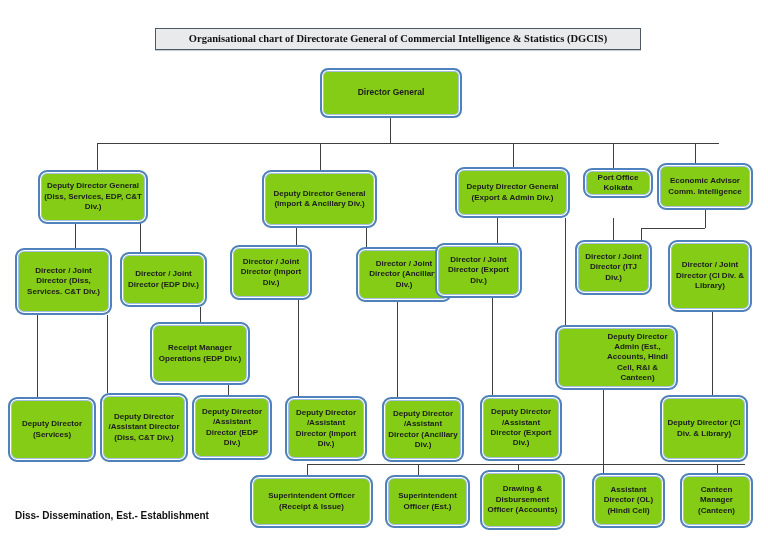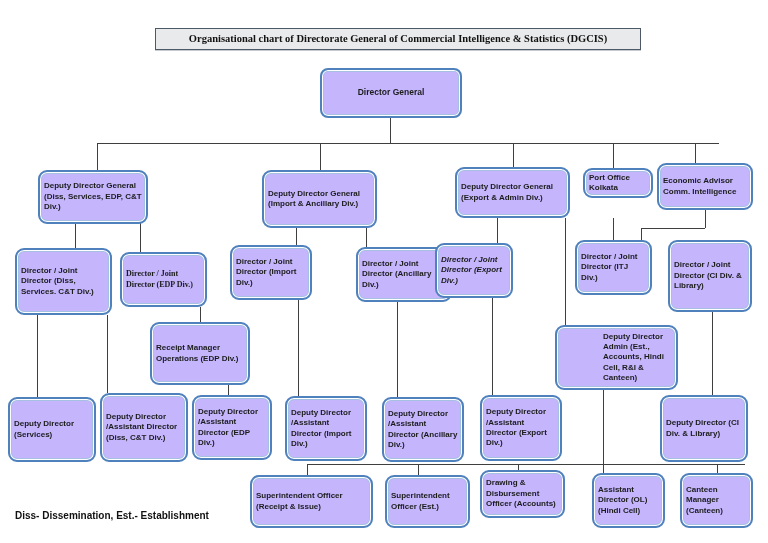--- a/index.html
+++ b/index.html
@@ -8,25 +8,25 @@
     font-family:"Liberation Sans", sans-serif; overflow:hidden;border-radius:26px;
   }
   .title-bar {
     position:absolute; left:155px; top:28px; width:484px; height:20px;
     background:#e9eaeb; border:1px solid #4d5a66;
     display:flex; align-items:center; justify-content:center;
     font:bold 10.5px/1 "Liberation Serif", serif; color:#111;
     box-shadow:0 1px 0 #c8ccd0;
   }
   .node {
-    position:absolute; background:#c4b5fd;
+    position:absolute; background:#84cc16;
     border:2px solid #4f81bd; border-radius:9px;
     box-shadow: inset 0 0 0 1px #ffffff, inset 0 0 0 2px #a6c0e2;
     display:flex; align-items:center; justify-content:center;
-    font:bold 8px/1.3 "Liberation Sans", sans-serif;
+    text-align:center; font:bold 8px/1.3 "Liberation Sans", sans-serif;
     color:#1c1c1c; padding:3px 4px; box-sizing:border-box;
   }
   .node.lvl1 { border-width:2.5px; border-radius:8px; font-size:8.5px; }
   .line { position:absolute; background:#3f3f3f; }
   .hl { height:1px; }
   .vl { width:1px; }
   .footnote {
     position:absolute; left:15px; top:510px;
     font:bold 10px/1.2 "Liberation Sans", sans-serif; color:#111;
   }
@@ -75,39 +75,39 @@
 
   <div class="node lvl1" style="left:320px;top:68px;width:142px;height:50px;">Director General</div>
 
   <div class="node" style="left:38px;top:170px;width:110px;height:54px;">Deputy Director General (Diss, Services, EDP, C&amp;T Div.)</div>
   <div class="node" style="left:262px;top:170px;width:115px;height:58px;">Deputy Director General (Import &amp; Ancillary Div.)</div>
   <div class="node" style="left:455px;top:167px;width:115px;height:51px;">Deputy Director General (Export &amp; Admin Div.)</div>
   <div class="node" style="left:583px;top:168px;width:70px;height:30px;">Port Office Kolkata</div>
   <div class="node" style="left:657px;top:163px;width:96px;height:47px;">Economic Advisor Comm. Intelligence</div>
 
   <div class="node" style="left:15px;top:248px;width:97px;height:67px;">Director / Joint Director (Diss, Services. C&amp;T Div.)</div>
-  <div class="node" style="left:120px;top:252px;width:87px;height:55px;font-family:Liberation Serif, serif;">Director / Joint Director (EDP Div.)</div>
+  <div class="node" style="left:120px;top:252px;width:87px;height:55px;">Director / Joint Director (EDP Div.)</div>
   <div class="node" style="left:230px;top:245px;width:82px;height:55px;">Director / Joint Director (Import Div.)</div>
   <div class="node" style="left:356px;top:247px;width:96px;height:55px;">Director / Joint Director (Ancillary Div.)</div>
-  <div class="node" style="left:435px;top:243px;width:78px;height:55px;font-style:italic;">Director / Joint Director (Export Div.)</div>
+  <div class="node" style="left:435px;top:243px;width:87px;height:55px;">Director / Joint Director (Export Div.)</div>
   <div class="node" style="left:575px;top:240px;width:77px;height:55px;">Director / Joint Director (ITJ Div.)</div>
   <div class="node" style="left:668px;top:240px;width:84px;height:72px;">Director / Joint Director (CI Div. &amp; Library)</div>
 
   <div class="node" style="left:150px;top:322px;width:100px;height:63px;">Receipt Manager Operations (EDP Div.)</div>
   <div class="node" style="left:555px;top:325px;width:123px;height:65px;padding-left:46px;">Deputy Director Admin (Est., Accounts, Hindi Cell, R&amp;I &amp; Canteen)</div>
 
   <div class="node" style="left:8px;top:397px;width:88px;height:65px;">Deputy Director (Services)</div>
   <div class="node" style="left:100px;top:393px;width:88px;height:69px;">Deputy Director /Assistant Director (Diss, C&amp;T Div.)</div>
   <div class="node" style="left:192px;top:395px;width:80px;height:65px;">Deputy Director /Assistant Director (EDP Div.)</div>
   <div class="node" style="left:285px;top:396px;width:82px;height:65px;">Deputy Director /Assistant Director (Import Div.)</div>
   <div class="node" style="left:382px;top:397px;width:82px;height:65px;">Deputy Director /Assistant Director (Ancillary Div.)</div>
   <div class="node" style="left:480px;top:395px;width:82px;height:66px;">Deputy Director /Assistant Director (Export Div.)</div>
   <div class="node" style="left:660px;top:395px;width:88px;height:67px;">Deputy Director (CI Div. &amp; Library)</div>
 
   <div class="node" style="left:250px;top:475px;width:123px;height:53px;">Superintendent Officer (Receipt &amp; Issue)</div>
   <div class="node" style="left:385px;top:475px;width:85px;height:53px;">Superintendent Officer (Est.)</div>
-  <div class="node" style="left:480px;top:470px;width:85px;height:48px;">Drawing &amp; Disbursement Officer (Accounts)</div>
+  <div class="node" style="left:480px;top:470px;width:85px;height:60px;">Drawing &amp; Disbursement Officer (Accounts)</div>
   <div class="node" style="left:592px;top:473px;width:73px;height:55px;">Assistant Director (OL) (Hindi Cell)</div>
   <div class="node" style="left:680px;top:473px;width:73px;height:55px;">Canteen Manager (Canteen)</div>
 
   <div class="footnote">Diss- Dissemination, Est.- Establishment</div>
 
 </div>
 
 </body></html>

